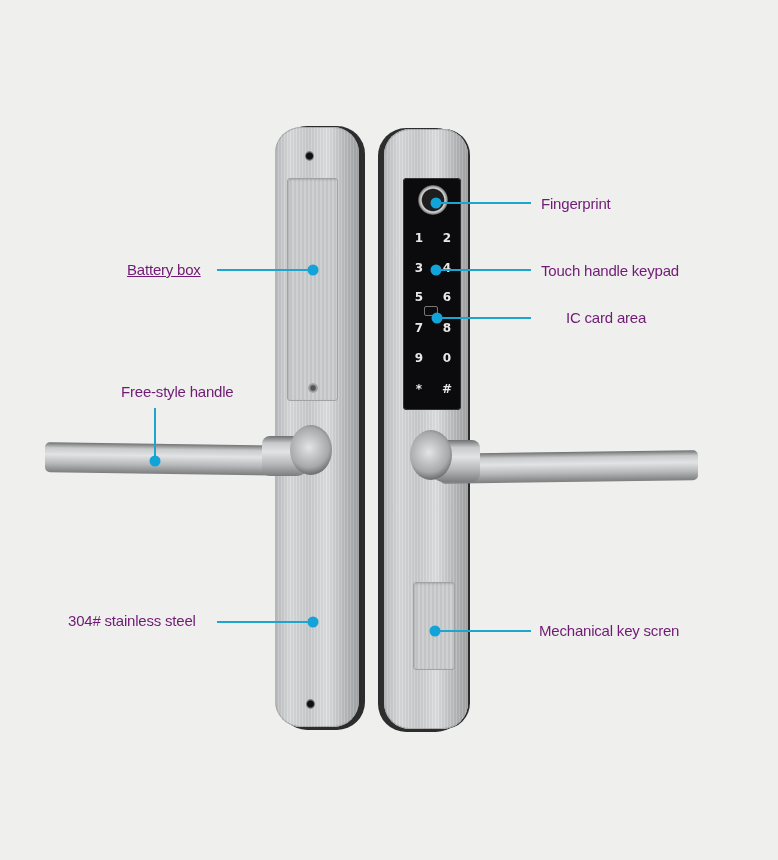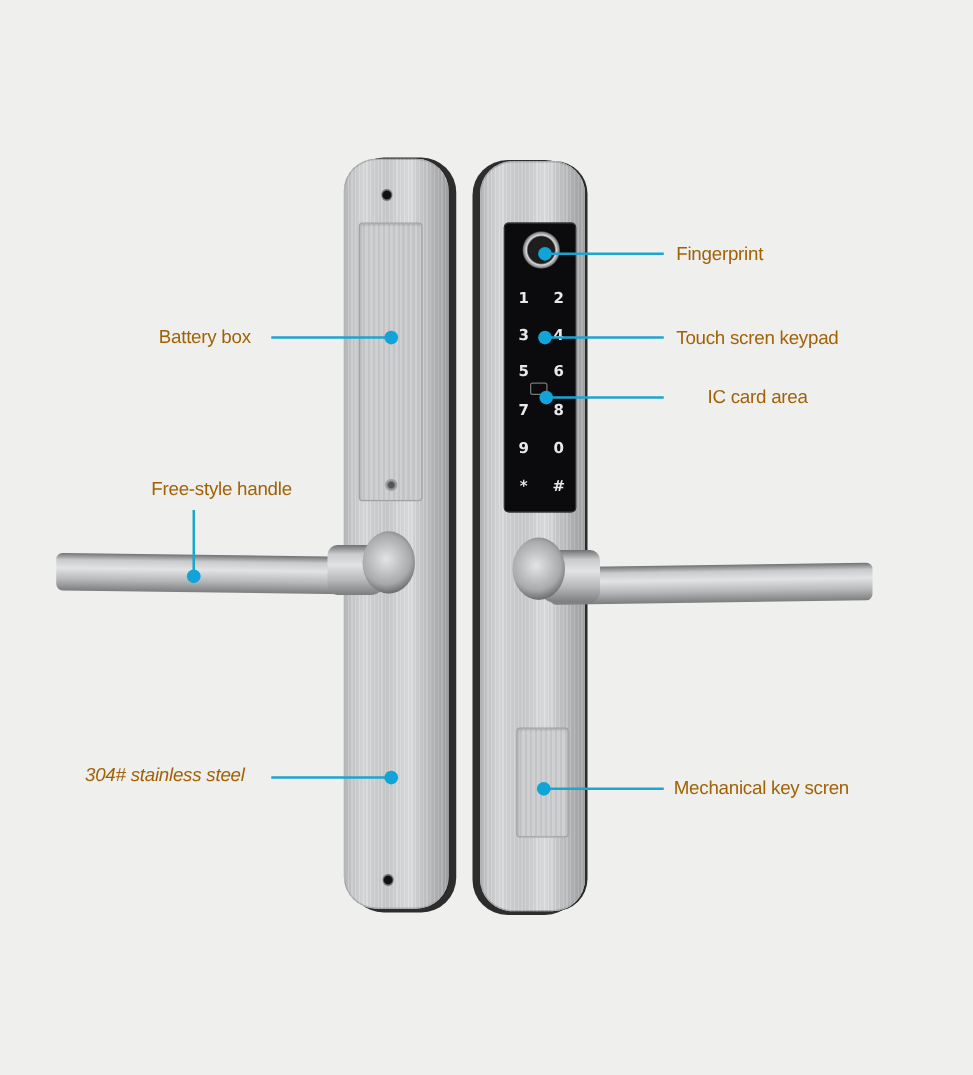--- a/index.html
+++ b/index.html
@@ -3,21 +3,21 @@
 <meta charset="utf-8">
 <style>
   html, body { margin: 0; padding: 0; }
   body {
     width: 778px; height: 860px; position: relative; overflow: hidden;
     background: #efefed;
     font-family: "Liberation Sans", sans-serif;
   }
   .abs { position: absolute; }
   .label {
-    position: absolute; font-size: 15px; color: #a16207; white-space: nowrap;
+    position: absolute; font-size: 15px; color: #701a75; white-space: nowrap;
     letter-spacing: -0.2px;
   }
   .line { position: absolute; background: #1ea5cf; height: 2px; }
   .vline { position: absolute; background: #1ea5cf; width: 2px; }
   .dot {
     position: absolute; width: 11px; height: 11px; border-radius: 50%;
     background: #12a3d8; transform: translate(-50%, -50%);
   }
   
   .plate {
@@ -100,33 +100,33 @@
 <div class="lever" style="left:440px;top:452px;width:258px;height:30px;transform:skewY(-0.8deg);"></div>
 <div class="lever" style="left:430px;top:440px;width:50px;height:42px;border-radius:14px 8px 8px 14px;"></div>
 <div class="rose" style="left:410px;top:430px;width:42px;height:50px;"></div>
 
 <div class="line" style="left:436px;top:202px;width:95px;"></div>
 <div class="dot" style="left:436px;top:203px;"></div>
 <div class="label" style="left:541px;top:195px;">Fingerprint</div>
 
 <div class="line" style="left:436px;top:269px;width:95px;"></div>
 <div class="dot" style="left:436px;top:270px;"></div>
-<div class="label" style="left:541px;top:262px;">Touch scren keypad</div>
+<div class="label" style="left:541px;top:262px;">Touch handle keypad</div>
 
 <div class="line" style="left:437px;top:317px;width:94px;"></div>
 <div class="dot" style="left:437px;top:318px;"></div>
 <div class="label" style="left:566px;top:309px;">IC card area</div>
 
 <div class="line" style="left:435px;top:630px;width:96px;"></div>
 <div class="dot" style="left:435px;top:631px;"></div>
 <div class="label" style="left:539px;top:622px;">Mechanical key scren</div>
 
-<div class="label" style="left:127px;top:261px;">Battery box</div>
+<div class="label" style="left:127px;top:261px;text-decoration:underline;">Battery box</div>
 <div class="line" style="left:217px;top:269px;width:96px;"></div>
 <div class="dot" style="left:313px;top:270px;"></div>
 
 <div class="label" style="left:91px;top:383px;margin-left:30px;">Free-style handle</div>
 <div class="vline" style="left:154px;top:408px;height:52px;"></div>
 <div class="dot" style="left:155px;top:461px;"></div>
 
-<div class="label" style="left:68px;top:612px;font-style:italic;">304# stainless steel</div>
+<div class="label" style="left:68px;top:612px;">304# stainless steel</div>
 <div class="line" style="left:217px;top:621px;width:96px;"></div>
 <div class="dot" style="left:313px;top:622px;"></div>
 
 </body></html>

